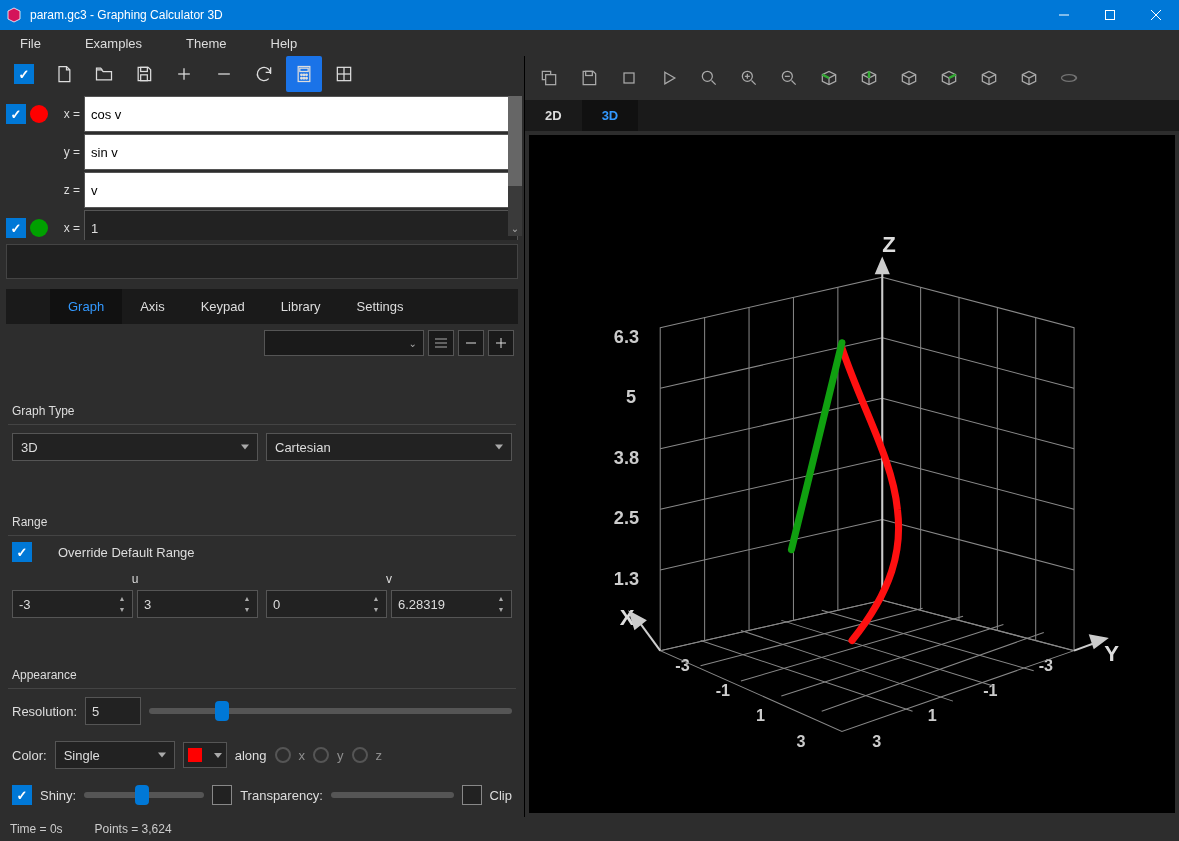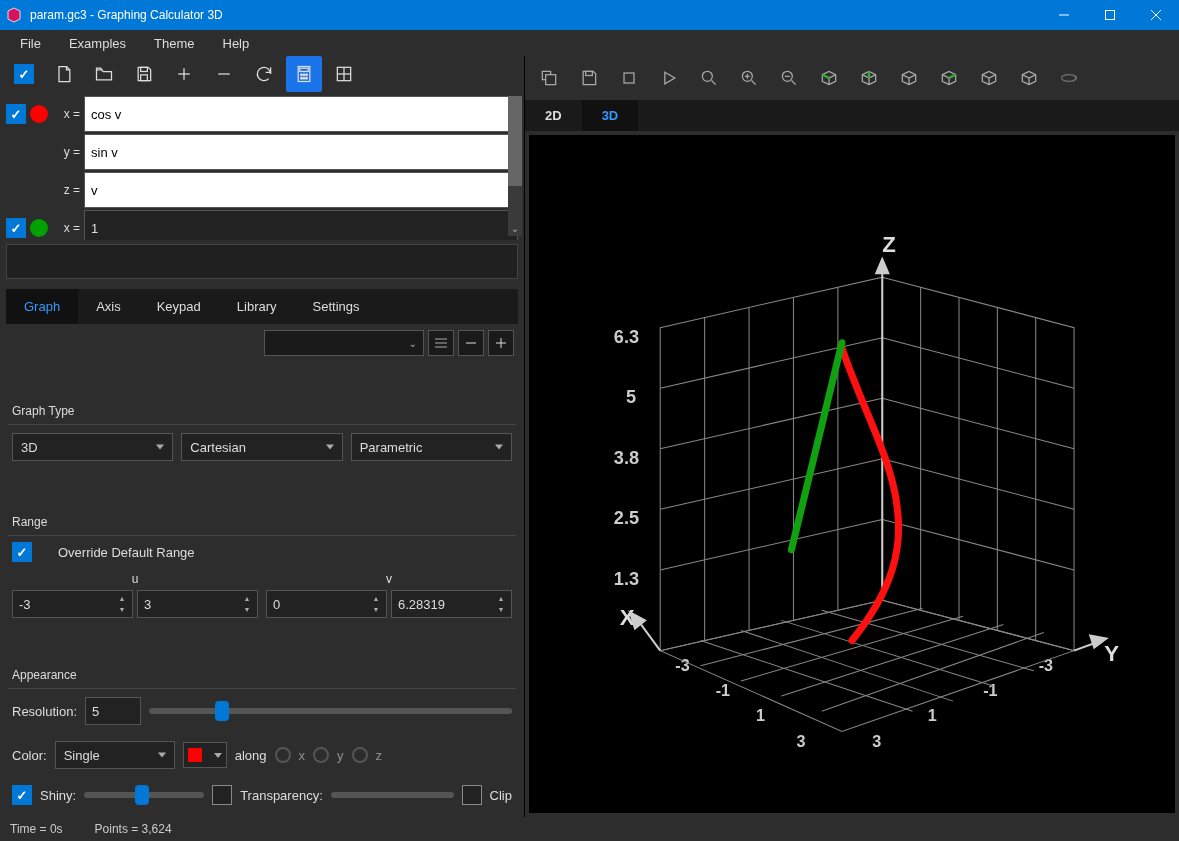--- a/index.html
+++ b/index.html
@@ -5,21 +5,21 @@
 * { box-sizing: border-box; margin: 0; padding: 0; font-family: "Segoe UI", Tahoma, sans-serif; }
 body { background:#1e1e1e; color:#ddd; font-size:13px; width:1179px; height:841px; overflow:hidden; }
 
 
 .titlebar { background:#0078d7; height:30px; display:flex; align-items:center; padding:0 0 0 6px; color:#fff; }
 .titlebar .icon { width:16px; height:16px; }
 .titlebar .title { margin-left:8px; flex:1; font-size:12px; }
 .winbtn { width:46px; height:30px; display:flex; align-items:center; justify-content:center; }
 
 
-.menubar { background:#2d2d2d; height:26px; display:flex; align-items:center; padding:0 6px; gap:0; }
+.menubar { background:#2d2d2d; height:26px; display:flex; align-items:center; padding:0 6px; gap:16px; }
 .menubar .item { padding:4px 14px; cursor:pointer;}
 
 
 .main { display:flex; height:calc(841px - 30px - 26px - 24px); }
 .left { width:525px; background:#2d2d2d; display:flex; flex-direction:column; border-right:1px solid #000;}
 .right { flex:1; background:#2d2d2d; display:flex; flex-direction:column;font-weight:bold;}
 
 
 .toolbar { height:44px; display:flex; align-items:center; padding:0 6px; gap:4px; background:#2d2d2d; }
 .tbtn { width:36px; height:36px; display:flex; align-items:center; justify-content:center; border-radius:2px; cursor:pointer;}
@@ -36,21 +36,21 @@
 .eqrow input[type=text] { flex:1; height:36px; padding:2px 6px; font-size:13px; border:1px solid #555; }
 .eqrow input.white { background:#fff; color:#000;}
 .eqrow input.dark { background:#222; color:#ddd;}
 .eqscroll { position:absolute; right:2px; top:4px; bottom:4px; width:14px; background:#3a3a3a; }
 .eqscroll .thumb { background:#666; width:100%; height:90px; position:absolute; top:0;}
 .eqscroll .down { position:absolute; bottom:0; width:14px; height:14px; display:flex; align-items:center; justify-content:center; color:#aaa; font-size:10px;}
 
 .blankbox { margin:4px 6px; height:56px; border:1px solid #444; background:#202020;}
 
 
-.tabs { display:flex; background:#1a1a1a; margin:6px 6px 0 6px;}
+.tabs { display:flex; background:#1a1a1a; margin:6px 6px 0 6px;padding-left:44px;}
 .tab { padding:10px 18px; cursor:pointer; font-size:13px;}
 .tab.active { color:#3399ff; background:#111;}
 
 
 .subbar { display:flex; justify-content:flex-end; align-items:center; gap:4px; padding:6px 10px;}
 .subbar .dd { width:160px; height:26px; border:1px solid #555; background:#1a1a1a; display:flex; align-items:center; justify-content:flex-end; padding-right:6px;}
 .subbar .sbtn { width:26px; height:26px; border:1px solid #555; background:#1a1a1a; display:flex; align-items:center; justify-content:center; cursor:pointer;}
 
 
 .panel { margin:4px 8px; }
@@ -272,23 +272,20 @@
     </div>
 
     <div class="panel">
       <div class="hdr">Graph Type</div>
       <div class="row">
         <div class="select">
             <span>3D</span>
           </div>
         <div class="select">
             <span>Cartesian</span>
-          </div>
-        <div class="select">
-            <span>Parametric</span>
           </div>
       </div>
     </div>
 
     <div class="panel">
       <div class="hdr">Range</div>
       <div class="chkrow">
         <div class="checkbox checked"></div>
         <span>Override Default Range</span>
       </div>

